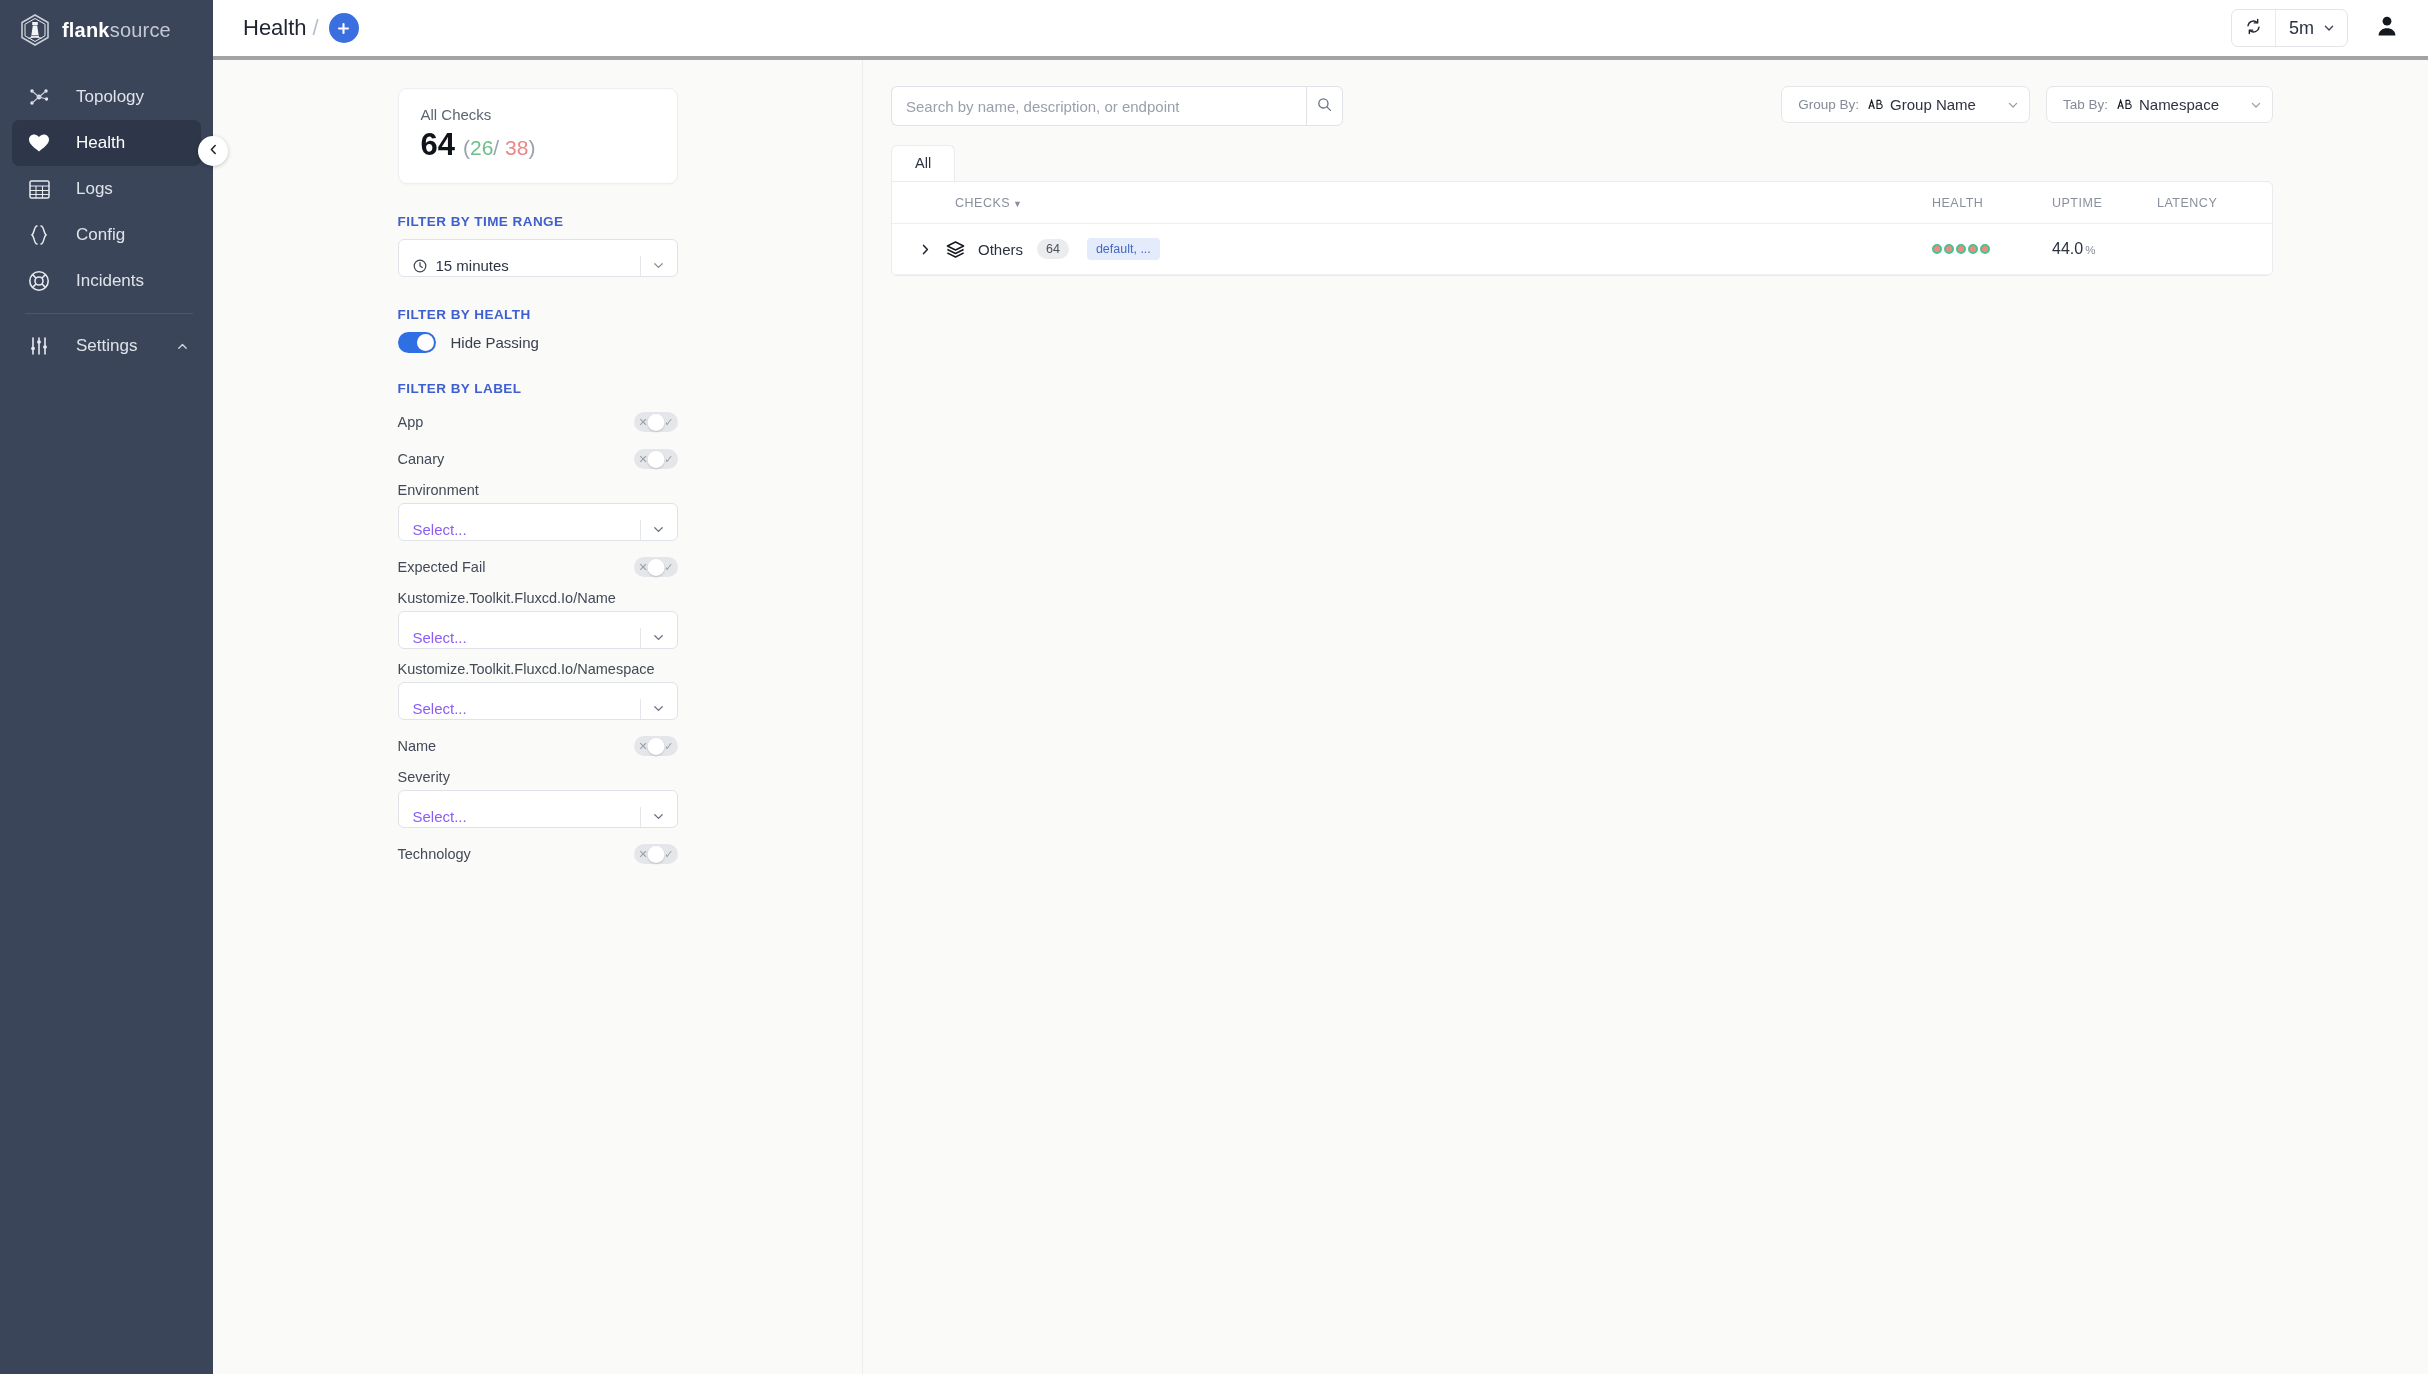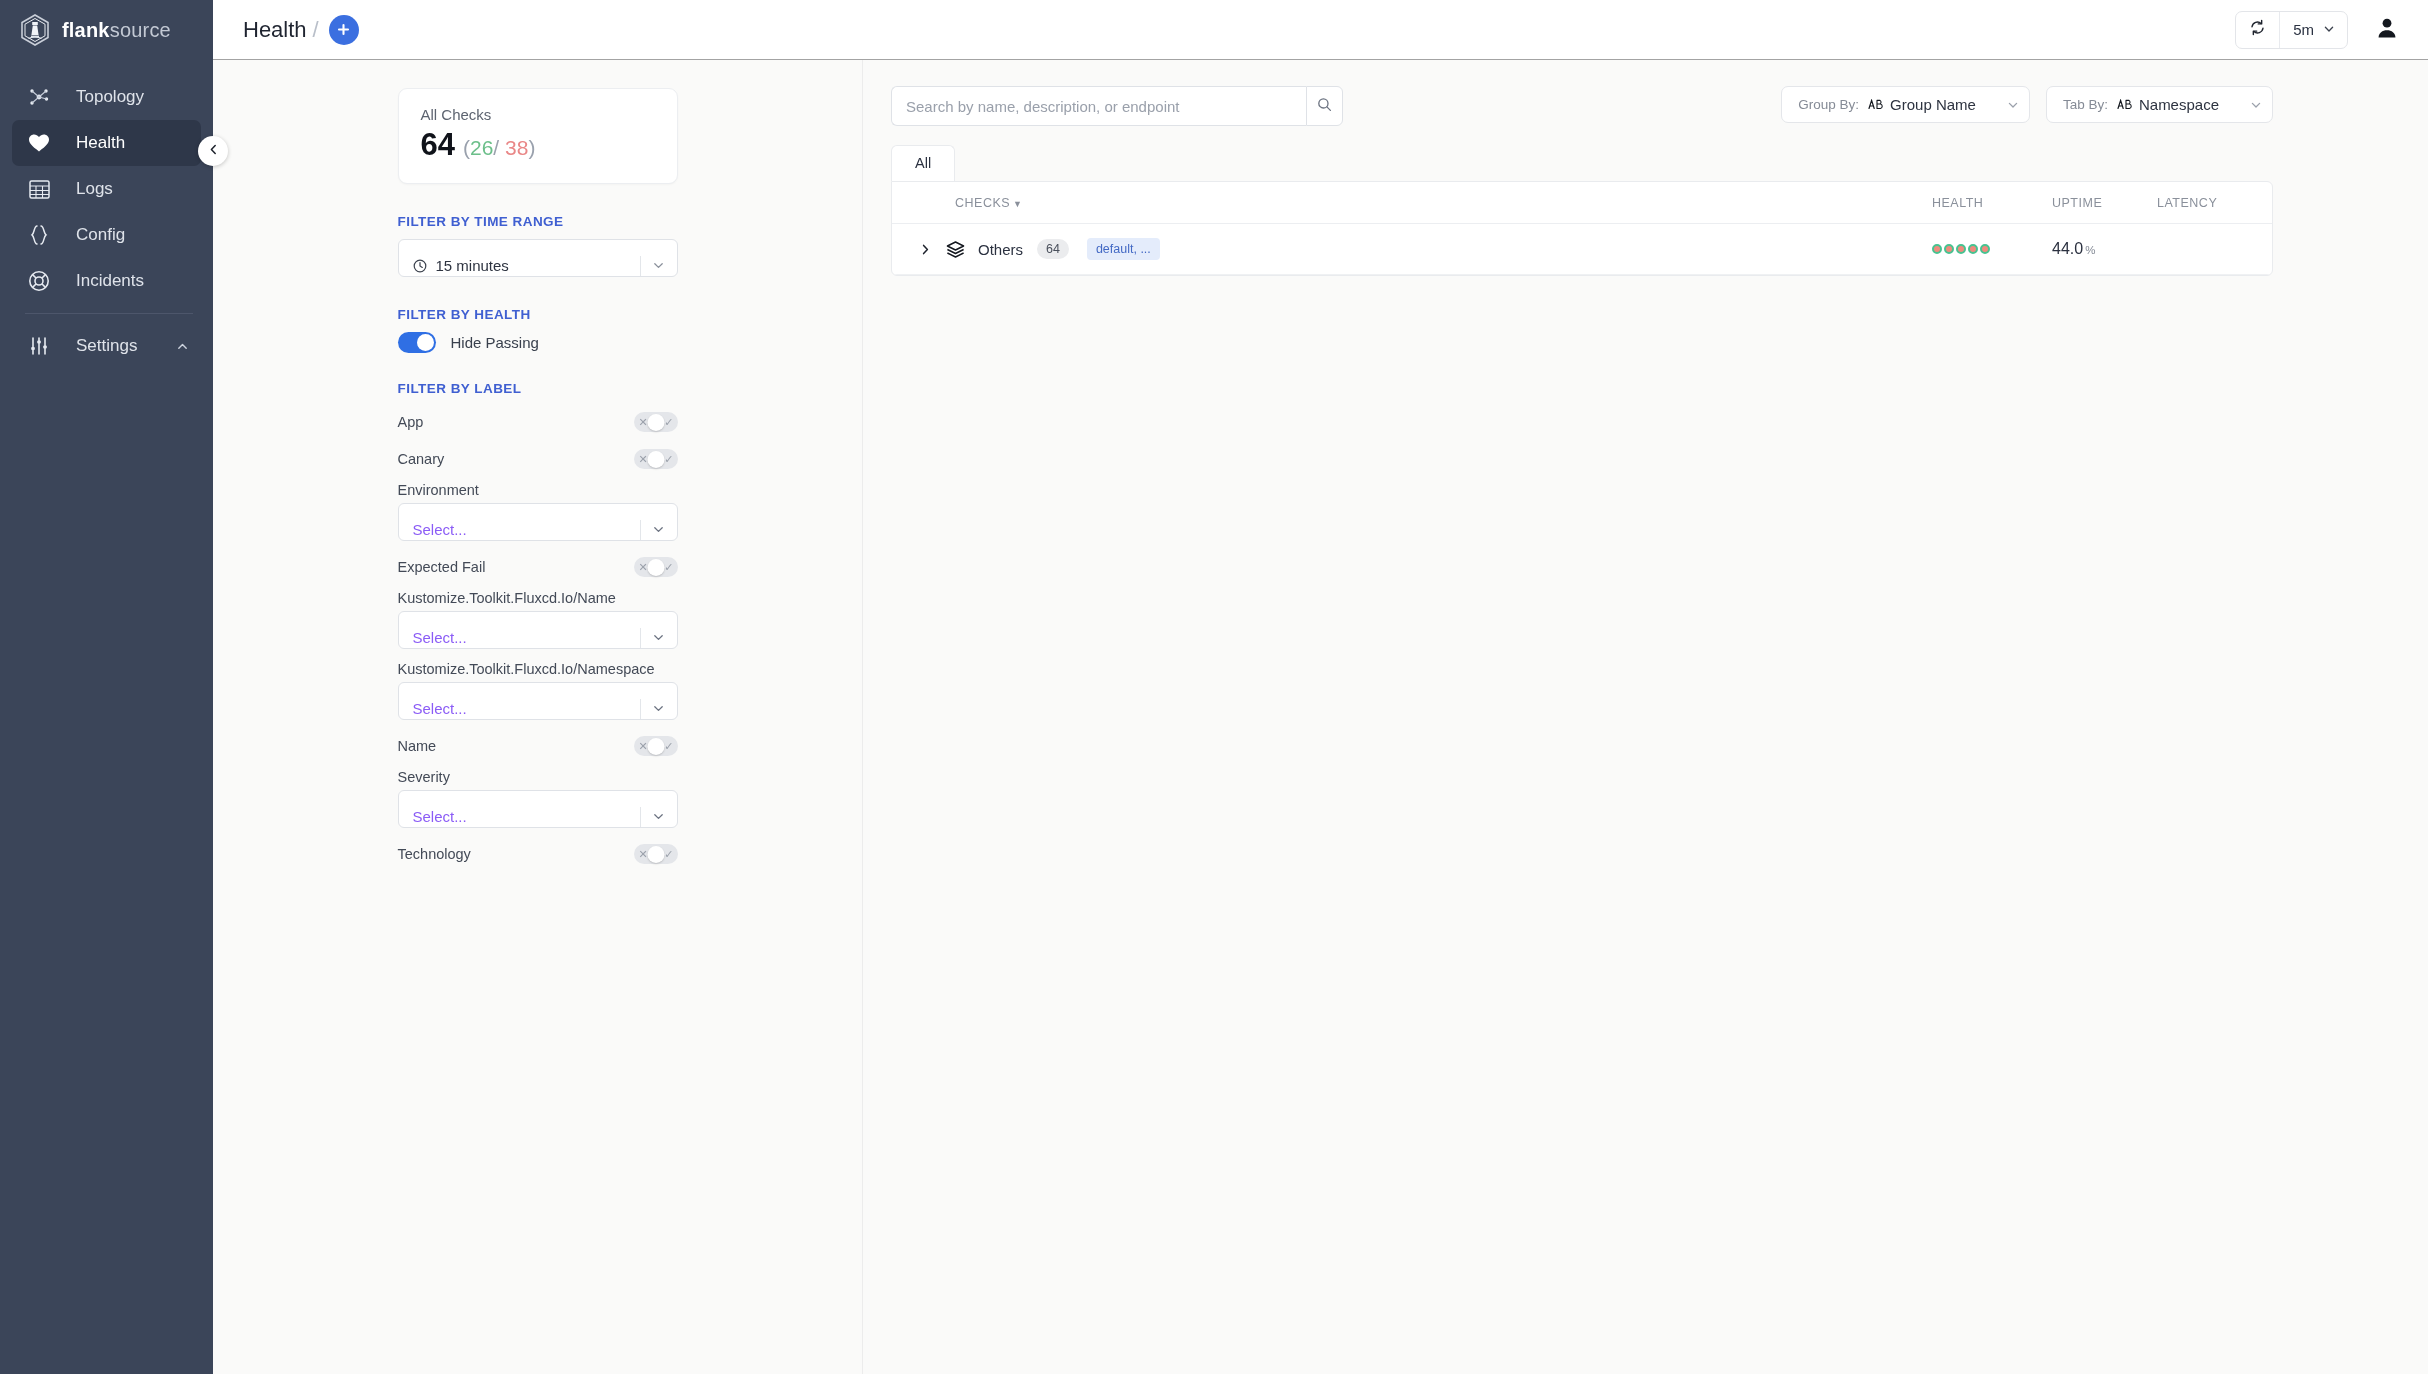--- a/index.html
+++ b/index.html
@@ -17,42 +17,42 @@
     width: 213px; background: #3b4559; display: flex; align-items: center;
     padding-left: 18px; gap: 10px; flex: 0 0 213px;
   }
   .logo-mark { width: 34px; height: 34px; flex: 0 0 34px; }
   .logo-text { font-size: 20px; letter-spacing: .2px; }
   .logo-text .b { color: #ffffff; font-weight: bold; }
   .logo-text .s { color: #c3c9d4; font-weight: normal; }
 
   .topbar-main {
     flex: 1; background: #ffffff; display: flex; align-items: center;
-    padding: 0 28px 0 30px; border-bottom: 1px solid #a3a3a3;
+    padding: 0 28px 0 30px; border-bottom: 4px solid #a3a3a3;
   }
   .crumb { font-size: 22px; color: #1f2430; }
   .crumb .sep { color: #b9bfc9; margin: 0 6px; font-weight: 300; }
   .plus-btn {
     width: 30px; height: 30px; border-radius: 50%; background: #3b6fe0;
     display: inline-flex; align-items: center; justify-content: center;
     margin-left: 4px; cursor: pointer;
   }
   .plus-btn svg { display: block; }
   .topbar-right { margin-left: auto; display: flex; align-items: center; gap: 26px; }
   .refresh-group {
     display: flex; align-items: center; border: 1px solid #e3e5e9;
     border-radius: 7px; height: 38px; background: #fff;
   }
   .refresh-btn {
     width: 44px; height: 100%; display: flex; align-items: center;
     justify-content: center; border-right: 1px solid #e8eaee; cursor: pointer;
   }
   .interval-sel {
     display: flex; align-items: center; gap: 9px; padding: 0 12px 0 13px;
-    height: 100%; cursor: pointer; font-size: 15px; color: #2b3242;
+    height: 100%; cursor: pointer; font-size: 18px; color: #2b3242;
   }
   .avatar-btn { cursor: pointer; display: flex; align-items: center; }
 
   
   .body-wrap { flex: 1; display: flex; min-height: 0; position: relative; }
 
   
   .sidebar {
     width: 213px; flex: 0 0 213px; background: #3b4559;
     padding-top: 14px; display: flex; flex-direction: column;

